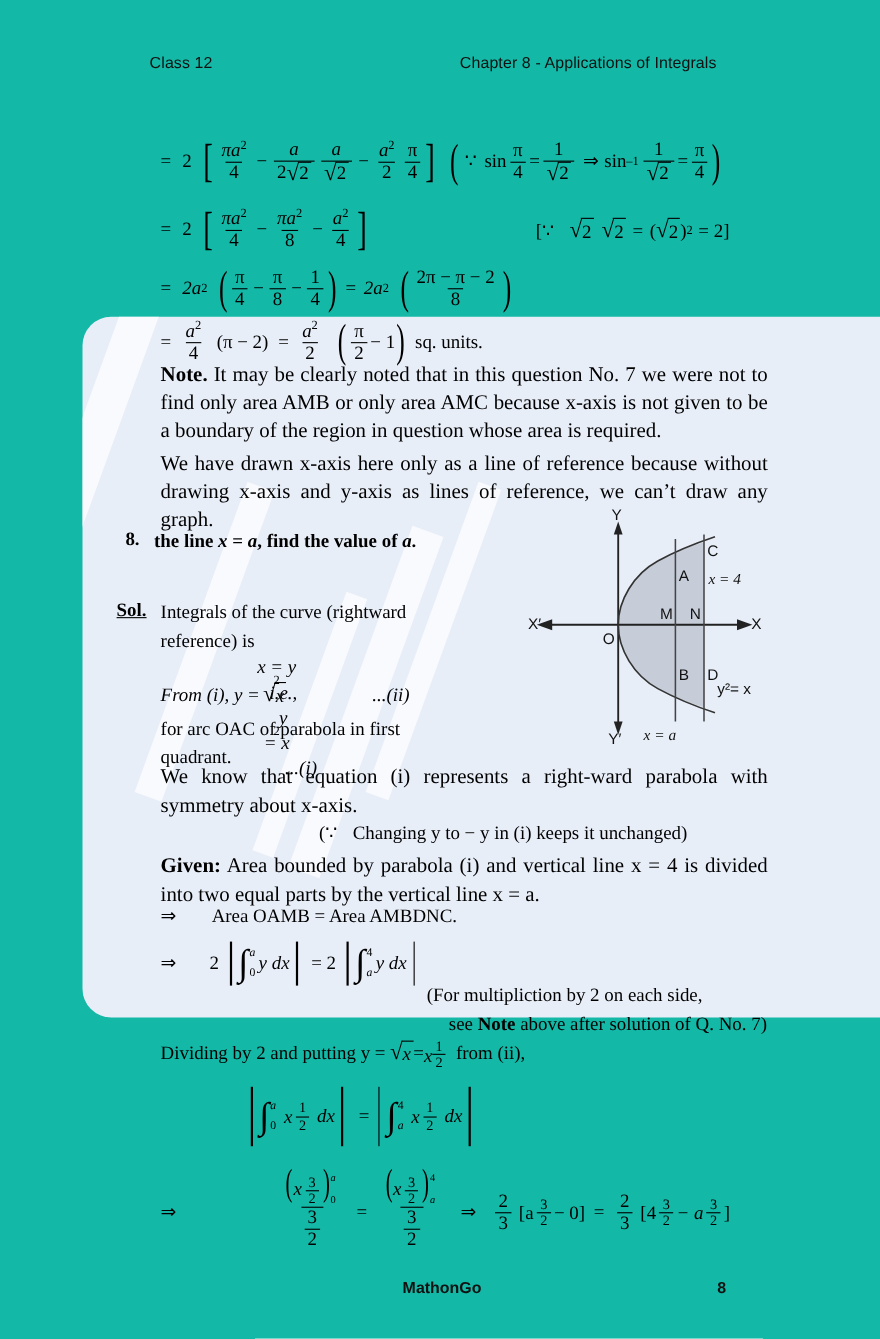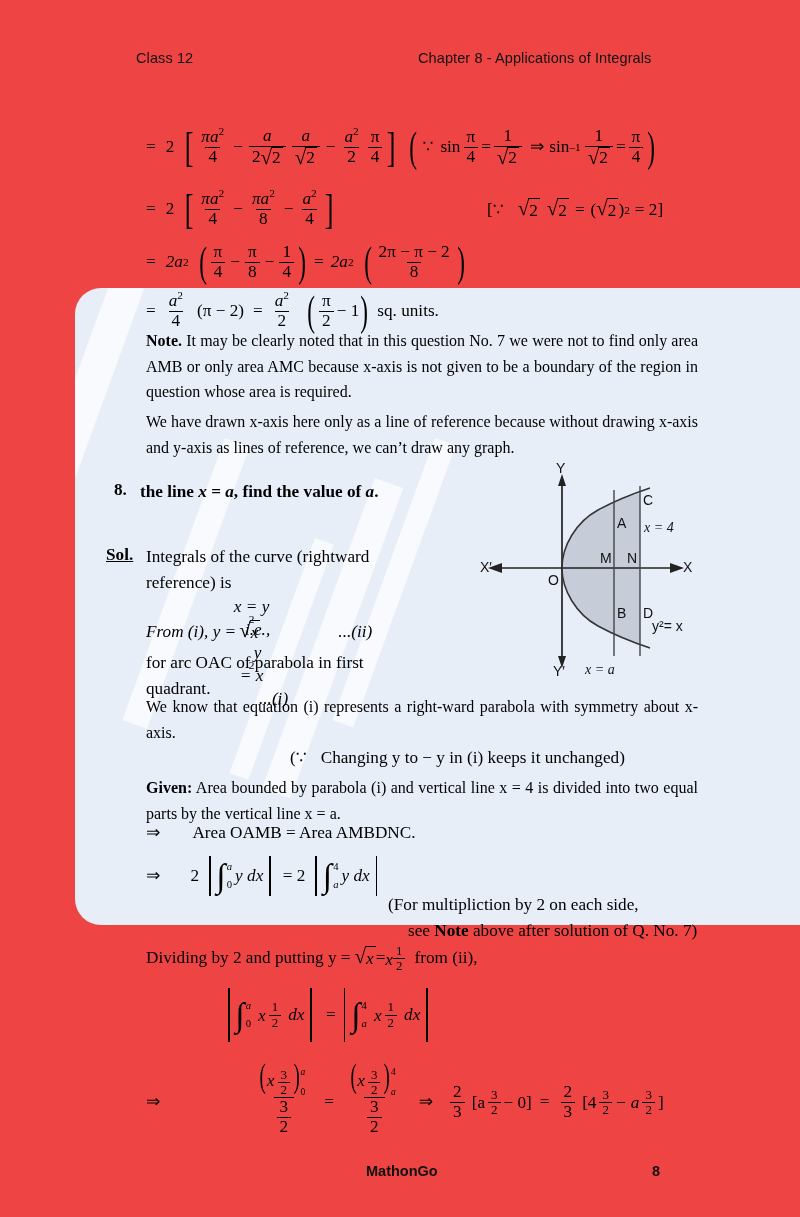--- a/index.html
+++ b/index.html
@@ -11,21 +11,21 @@
     width: 800px;
     height: 1217px;
     position: relative;
     font-family: "Liberation Serif", serif;
     color: #000000;
     overflow: hidden;
   }
   .page {
     position: absolute;
     inset: 0;
-    background: #ef4444;
+    background: #14b8a6;
   }
 
   
   .tint-panel {
     position: absolute;
     left: 75px;
     top: 288px;
     width: 725px;
     height: 637px;
     background: #e8eef8;
@@ -69,21 +69,21 @@
   .ftr-page   { left: 652px; }
 
   
   .content { position: absolute; left: 0; top: 0; width: 800px; }
   .blk { position: absolute; font-size: 17.2px; line-height: 1.33; }
   .bold { font-weight: 700; }
   .it { font-style: italic; }
 
   .para {
     position: absolute;
-    font-size: 16px;
+    font-size: 19px;
     line-height: 25.5px;
     text-align: justify;
     text-justify: inter-word;
   }
 
   
   .row { display: flex; align-items: center; white-space: nowrap; }
   .frac {
     display: inline-flex;
     flex-direction: column;

